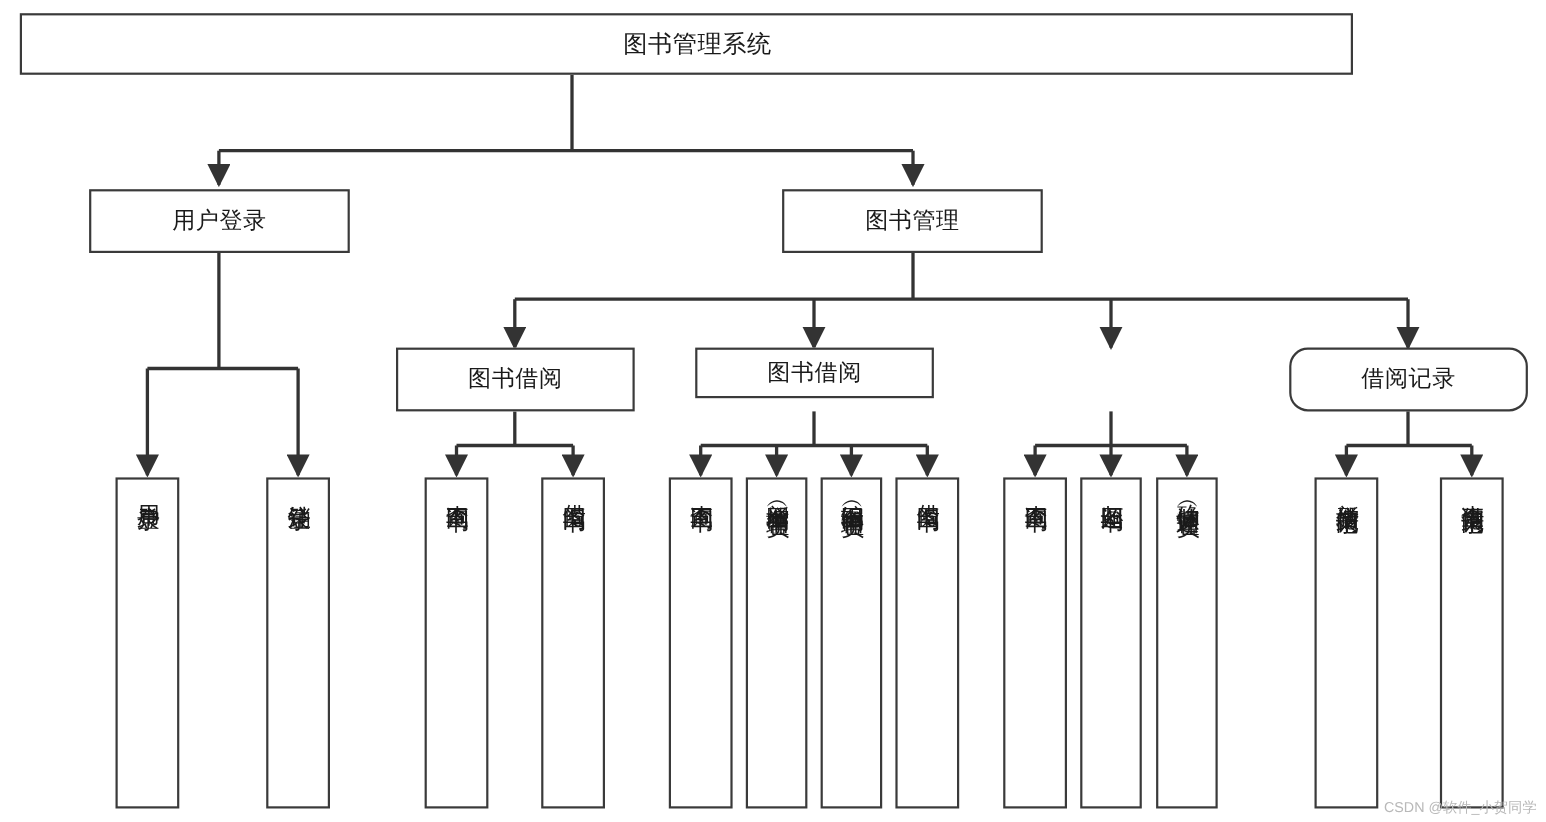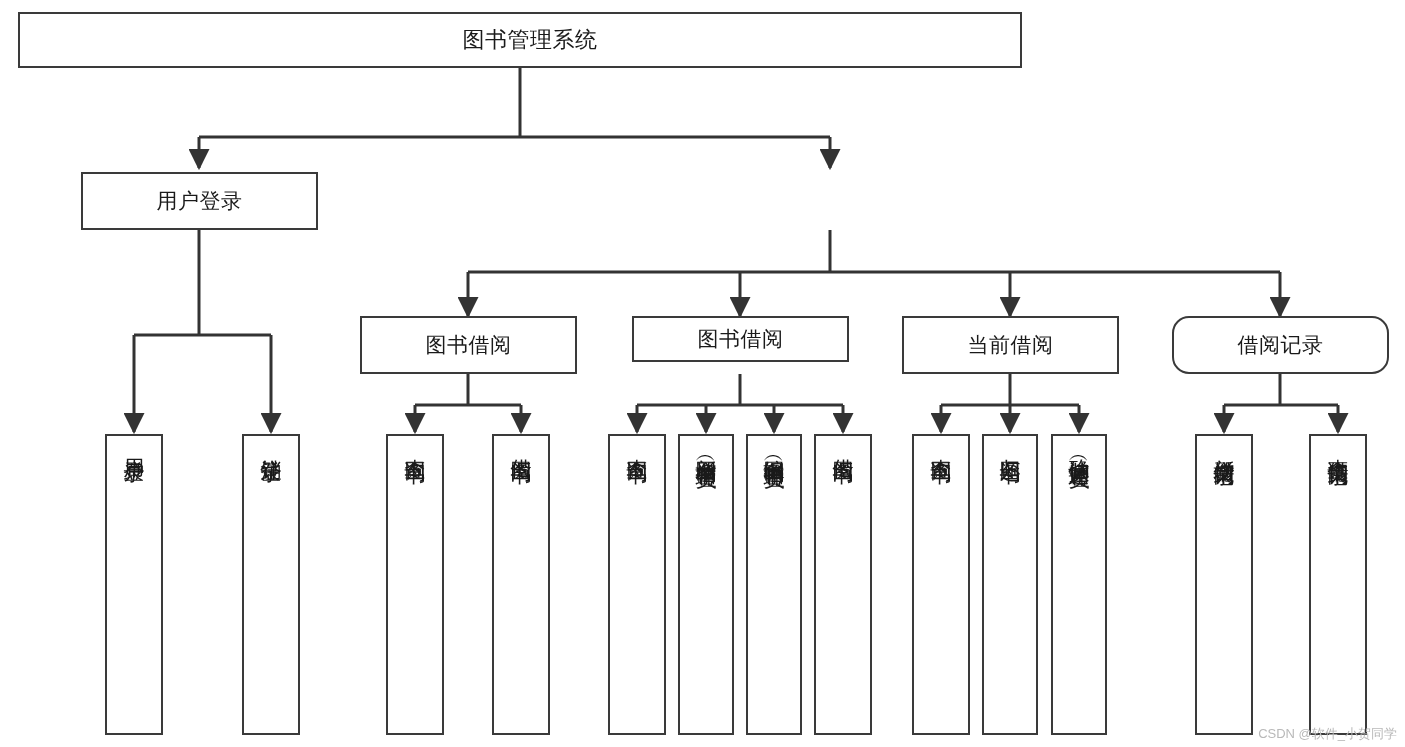--- a/index.html
+++ b/index.html
@@ -126,37 +126,37 @@
       <path d="M 1010 405 L 1010 432" marker-end="url(#arrow)"></path>
       <path d="M 1079 405 L 1079 432" marker-end="url(#arrow)"></path>
 
       <path d="M 1280 374 L 1280 405"></path>
       <path d="M 1224 405 L 1338 405"></path>
       <path d="M 1224 405 L 1224 432" marker-end="url(#arrow)"></path>
       <path d="M 1338 405 L 1338 432" marker-end="url(#arrow)"></path>
     </g>
   </svg>
 
-  <div class="node horiz root" style="left:18px; top:12px; width:1004px; height:56px;padding-left:20px;">
+  <div class="node horiz root" style="left:18px; top:12px; width:1212px; height:56px;padding-left:20px;">
     <span class="node-label">图书管理系统</span>
   </div>
 
   <div class="node horiz" style="left:81px; top:172px; width:237px; height:58px;">
     <span class="node-label">用户登录</span>
   </div>
+  <div class="node horiz" style="left:711px; top:172px; width:237px; height:58px;">
+    <span class="node-label">图书管理</span>
+  </div>
 
   <div class="node horiz" style="left:360px; top:316px; width:217px; height:58px;">
     <span class="node-label">图书借阅</span>
   </div>
   <div class="node horiz" style="left:632px; top:316px; width:217px; height:46px;">
     <span class="node-label">图书借阅</span>
   </div>
-  <div class="node horiz" style="left:902px; top:316px; width:217px; height:58px;">
-    <span class="node-label">当前借阅</span>
-  </div>
   <div class="node horiz" style="left:1172px; top:316px; width:217px; height:58px;border-radius:17px;">
     <span class="node-label">借阅记录</span>
   </div>
 
   <div class="node vert" style="left:105px; top:434px; width:58px; height:301px;">
     <span class="node-label">用户登录</span>
   </div>
   <div class="node vert" style="left:242px; top:434px; width:58px; height:301px;">
     <span class="node-label">注销登录</span>
   </div>

